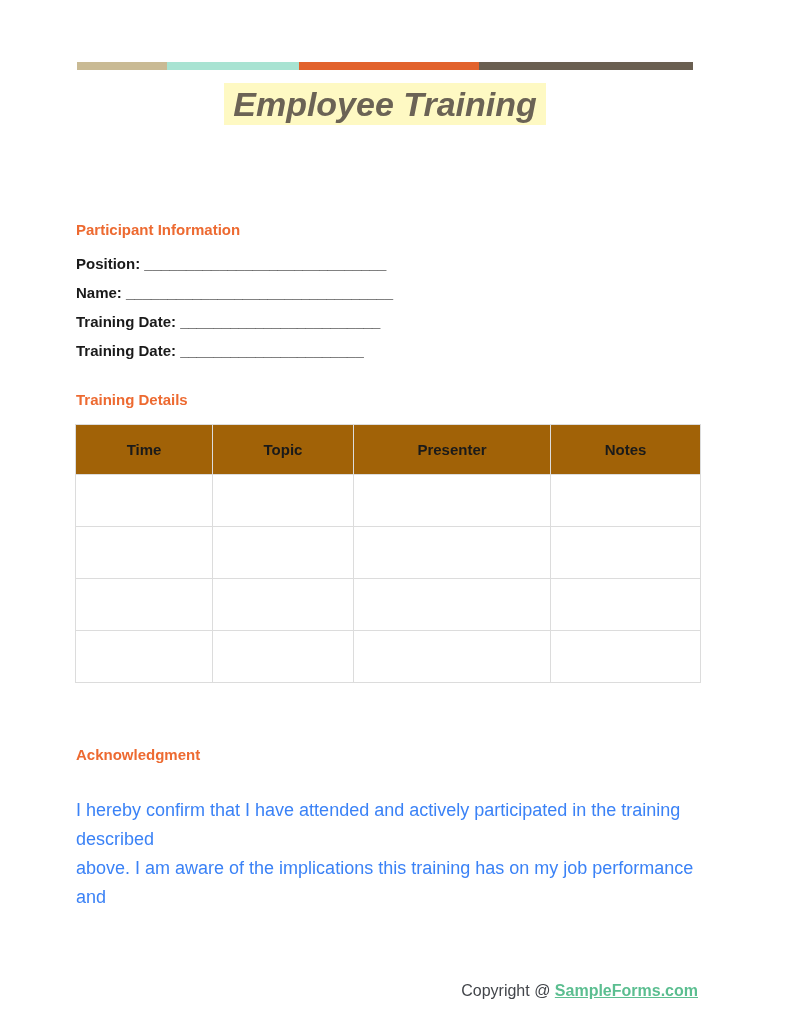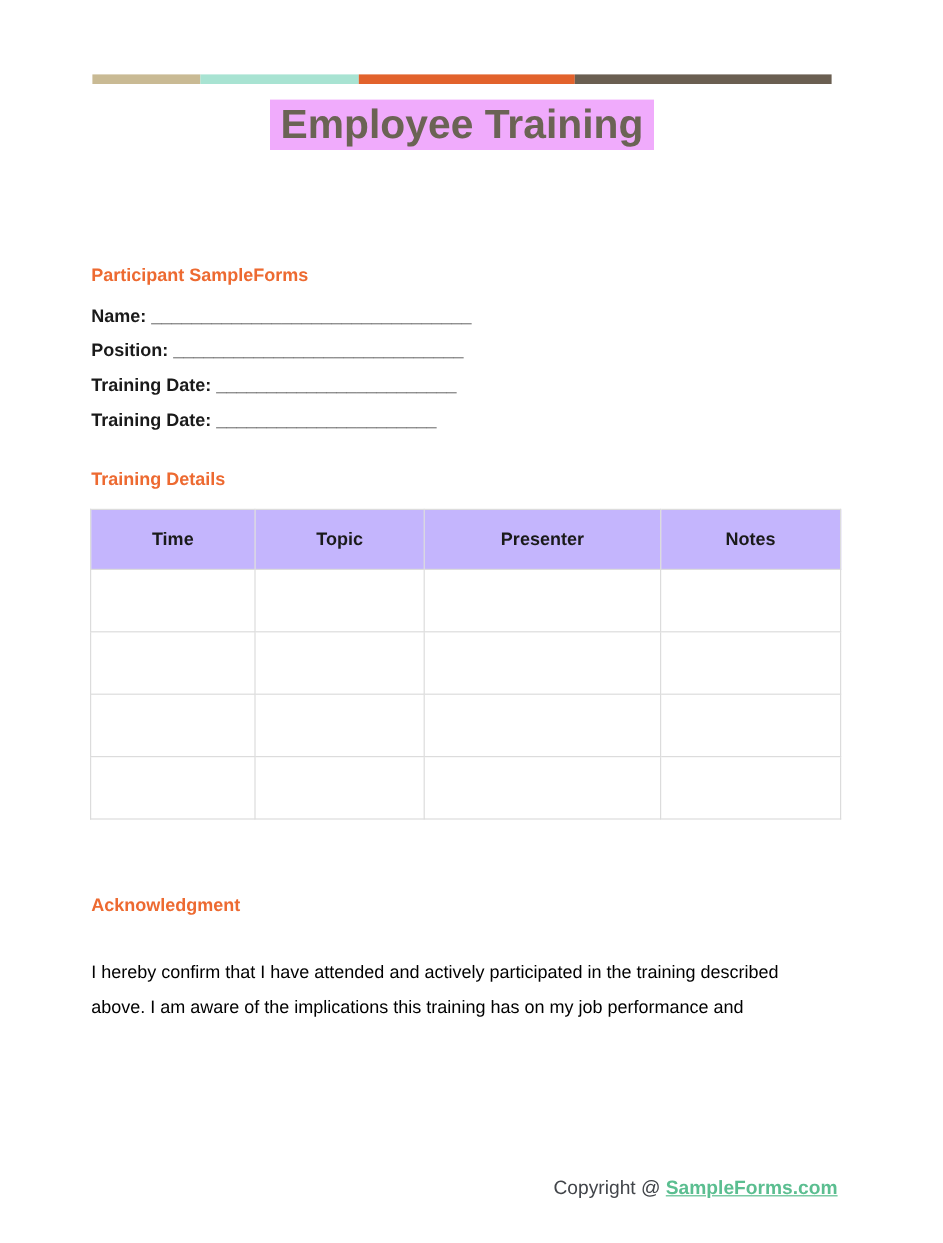--- a/index.html
+++ b/index.html
@@ -38,22 +38,23 @@
     top: 82px;
     width: 616px;
     margin: 0;
     text-align: center;
     font-size: 34px;
     font-weight: bold;
     line-height: 45px;
     color: #6B6355;
   }
   .title .hl {
-    background: #f0abfc;
+    background: #fef9c3;
     padding: 2px 9px;
+    font-style: italic;
   }
 
   
   .section-heading {
     margin: 0;
     font-size: 15px;
     font-weight: bold;
     color: #ED6A31;
   }
   .h-participant { position: absolute; left: 76px; top: 221px; }
@@ -87,36 +88,36 @@
     border: 1px solid #DCDCDC;
     padding: 0;
   }
   .training-table th {
     height: 49px;
     font-size: 15px;
     font-weight: bold;
     color: #1a1a1a;
     text-align: center;
     vertical-align: middle;
-    background: #c4b5fd;
+    background: #a16207;
   }
   .training-table td { height: 51px; background: #ffffff; }
   .col-time      { width: 137px; }
   .col-topic     { width: 141px; }
   .col-presenter { width: 197px; }
   .col-notes     { width: 150px; }
 
   
   .ack-body {
     position: absolute;
     left: 76px;
     top: 796px;
     width: 640px;
-    font-size: 15px;
-    color: #000000;
+    font-size: 18px;
+    color: #3b82f6;
     line-height: 29px;
   }
 
   
   .footer {
     position: absolute;
     right: 88px;
     top: 982px;
     font-size: 16px;
     color: #42454A;
@@ -139,30 +140,30 @@
     <div class="seg seg-0"></div>
     <div class="seg seg-1"></div>
     <div class="seg seg-2"></div>
     <div class="seg seg-3"></div>
   </div>
 
   <h1 class="title">
     <span class="hl">Employee Training</span><br>
   </h1>
 
-  <h2 class="section-heading h-participant">Participant SampleForms</h2>
+  <h2 class="section-heading h-participant">Participant Information</h2>
 
   <div class="fields">
+    <div class="field">
+      <span class="flabel">Position:</span>
+      <span class="fline">_____________________________</span>
+    </div>
     <div class="field">
       <span class="flabel">Name:</span>
       <span class="fline">________________________________</span>
-    </div>
-    <div class="field">
-      <span class="flabel">Position:</span>
-      <span class="fline">_____________________________</span>
     </div>
     <div class="field">
       <span class="flabel">Training Date:</span>
       <span class="fline">________________________</span>
     </div>
     <div class="field">
       <span class="flabel">Training Date:</span>
       <span class="fline">______________________</span>
     </div>
   </div>

